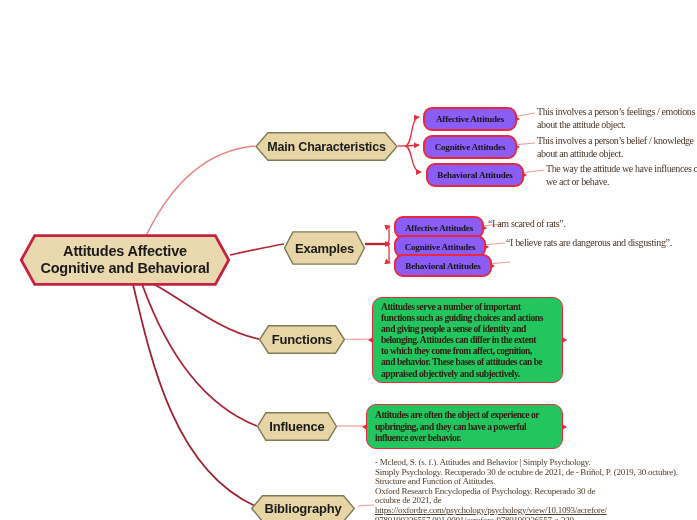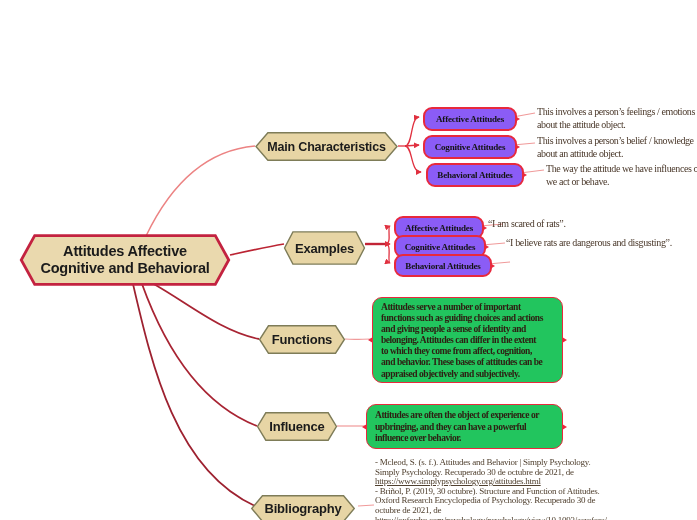--- a/index.html
+++ b/index.html
@@ -176,21 +176,20 @@
 
   <div class="hex" style="left:251px;top:495px;width:104px;height:27px;">
     <svg viewBox="0 0 100 30" preserveAspectRatio="none">
       <polygon points="11,0.8 89,0.8 99.3,15 89,29.2 11,29.2 0.7,15"></polygon>
     </svg>
     <span class="hex-label" style="font-size:13px;">Bibliography</span>
   </div>
   <div class="bib">
     <span class="bib-text">- Mcleod, S. (s. f.). Attitudes and Behavior | Simply Psychology.
 Simply Psychology. Recuperado 30 de octubre de 2021, de</span>
-    <span class="bib-link">https://www.simplypsychology.org/attitudes.html</span>
     <span class="bib-text">- Briñol, P. (2019, 30 octubre). Structure and Function of Attitudes.
 Oxford Research Encyclopedia of Psychology. Recuperado 30 de
 octubre de 2021, de</span>
     <span class="bib-link">https://oxfordre.com/psychology/psychology/view/10.1093/acrefore/
 9780190236557.001.0001/acrefore-9780190236557-e-320</span>
   </div>
 
 </div>
 
 </body></html>

